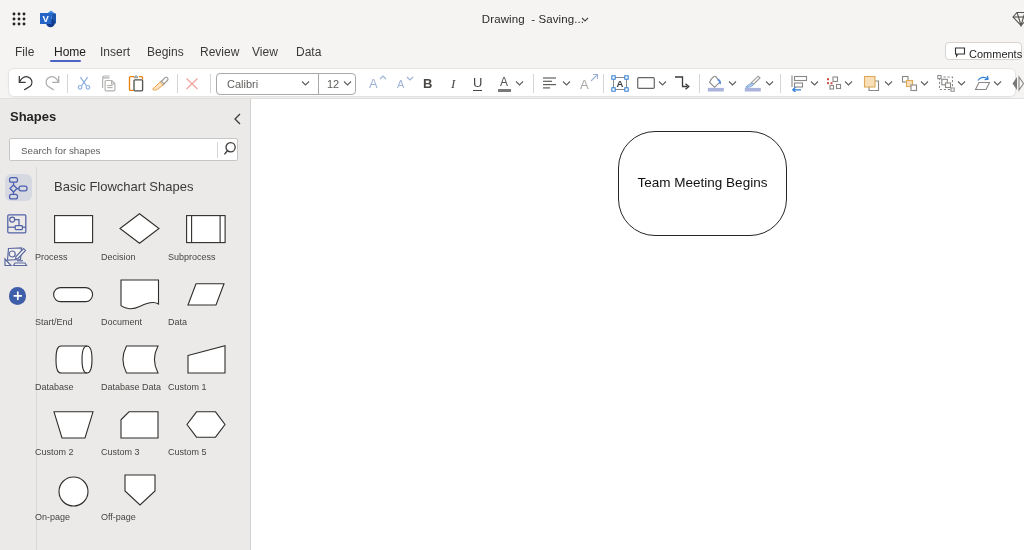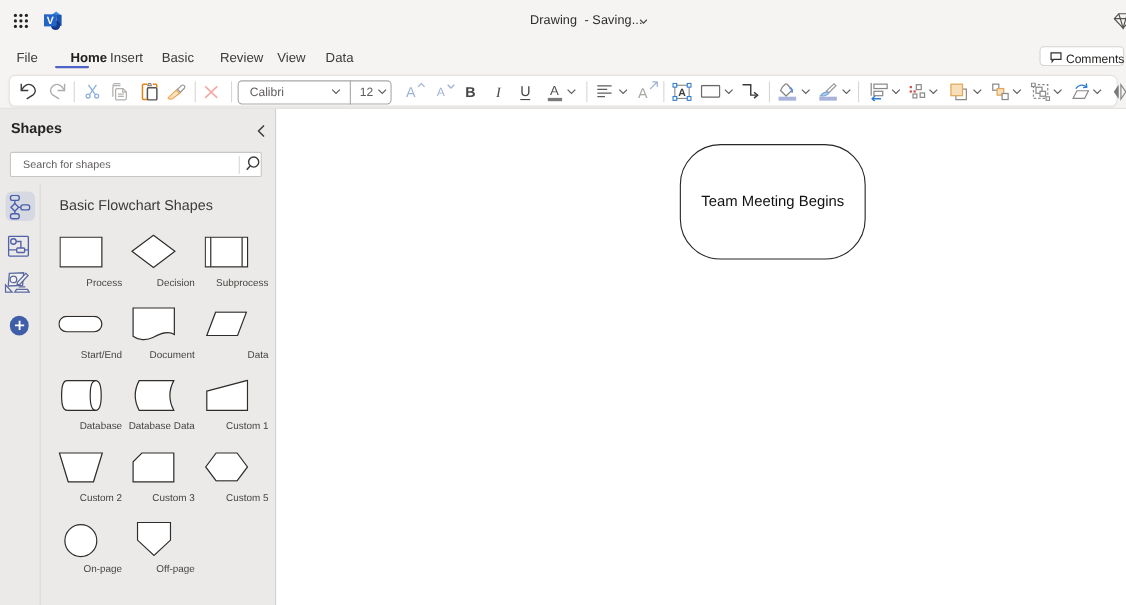--- a/index.html
+++ b/index.html
@@ -18,21 +18,21 @@
   .sep { position:absolute; top:74px; width:1px; height:19px; background:#d8d6d4; }
   .tbi { position:absolute; top:75px; }
   .chev { position:absolute; top:81px; }
   
   #panel { position:absolute; left:0; top:99px; width:251px; height:451px; background:#eceae8; border-right:1px solid #d4d2d0; }
   #shapeshdr { position:absolute; left:10px; top:109px; font-size:13px; font-weight:bold; color:#252423; }
   #searchbox { position:absolute; left:9px; top:138px; width:229px; height:23px; background:#fff; border:1px solid #c8c6c4; border-radius:2px; }
   #searchph { position:absolute; left:21px; top:145px; font-size:9.8px; color:#605e5c; }
   #stripline { position:absolute; left:36px; top:167px; width:1px; height:383px; background:#dbd9d7; }
   #stenhdr { position:absolute; left:54px; top:179px; font-size:13px; color:#3b3a39; }
-  .slabel { position:absolute; width:76px; text-align:right; font-size:9px; color:#464542; }
+  .slabel { position:absolute; width:76px; text-align:left; font-size:9px; color:#464542; }
   .shp { position:absolute; }
   
   #stadium { position:absolute; left:618px; top:131px; width:169px; height:105px; border:1px solid #262626; border-radius:37px; background:#fff; }
   #stadium span { position:absolute; left:0; right:0; top:43px; text-align:center; font-size:13.5px; color:#111; }
 </style>
 </head>
 <body>
 <div id="chrome"></div>
 
 <svg class="abs" style="left:12px;top:12px" width="14" height="14" viewBox="0 0 14 14">
@@ -64,23 +64,23 @@
 
 <svg class="abs" style="left:1012px;top:11px" width="18" height="16" viewBox="0 0 18 16">
   <g fill="none" stroke="#55534f" stroke-width="1.1">
     <polygon points="5,1.5 13,1.5 17,6 9,14.5 1,6"></polygon>
     <polyline points="1,6 17,6"></polyline>
     <polyline points="5,1.5 6.5,6 9,14.5 11.5,6 13,1.5"></polyline>
   </g>
 </svg>
 
 <span class="tab" style="left:15px">File</span>
-<span class="tab" style="left:64px;font-weight:bold;color:#22201f">Home</span>
+<span class="tab" style="left:54px;font-weight:normal;color:#22201f">Home</span>
 <span class="tab" style="left:100px">Insert</span>
-<span class="tab" style="left:147px">Basic</span>
+<span class="tab" style="left:147px">Begins</span>
 <span class="tab" style="left:200px">Review</span>
 <span class="tab" style="left:252px">View</span>
 <span class="tab" style="left:296px">Data</span>
 <div id="homeunderline"></div>
 
 <div id="commentsbtn">
   <svg style="position:absolute;left:8px;top:3px" width="12" height="12" viewBox="0 0 12 12">
     <path d="M1.5 2 H10.5 V8 H4 L2.5 10 V8 H1.5 Z" fill="none" stroke="#323130" stroke-width="1.1"></path>
   </svg>
   <span style="position:absolute;left:23px;top:2.5px;font-size:11px">Comments</span>

